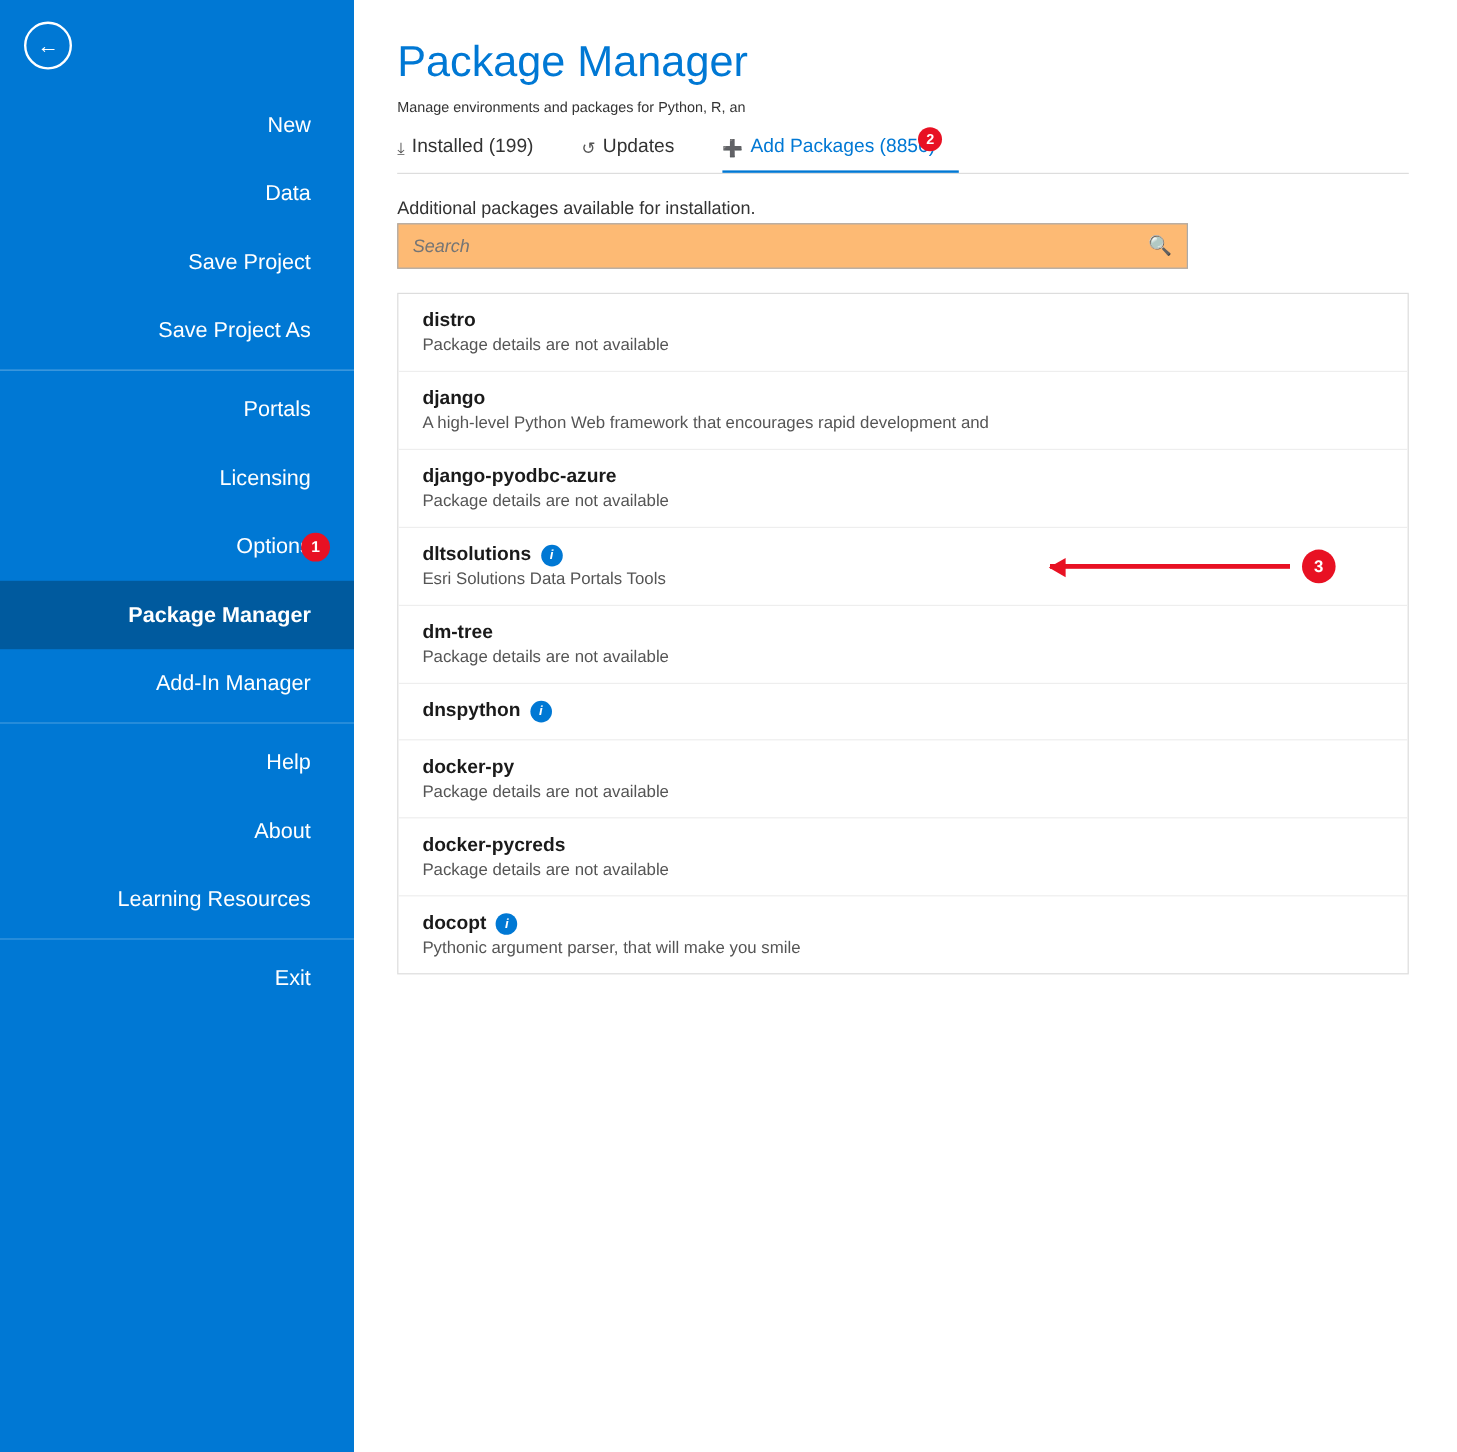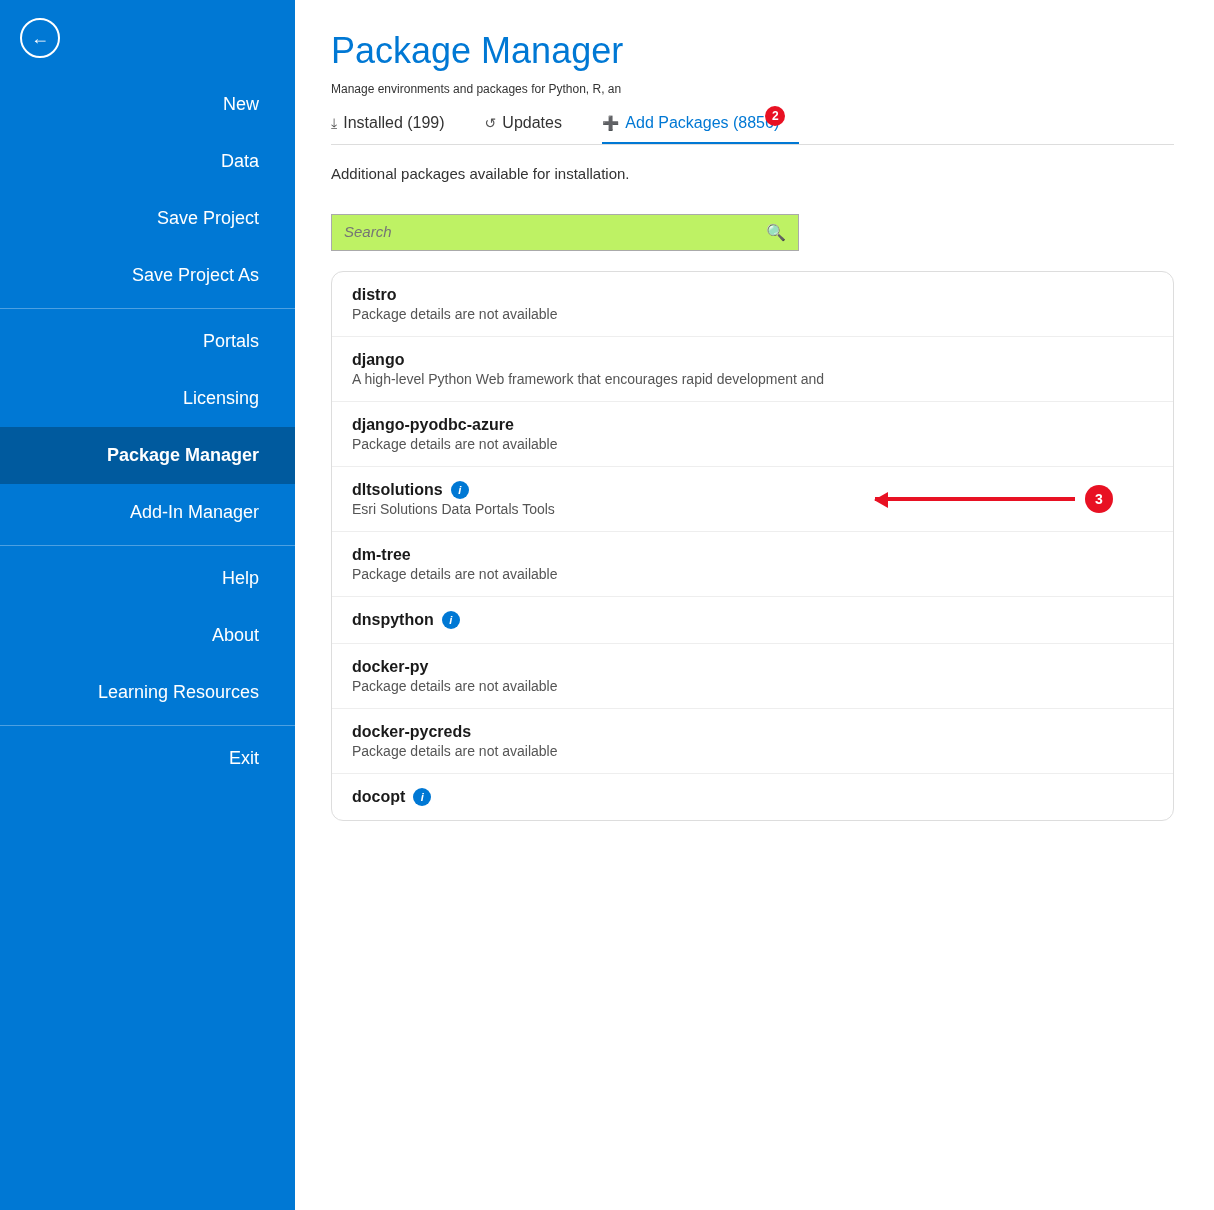--- a/index.html
+++ b/index.html
@@ -137,32 +137,32 @@
       justify-content: center;
     }
 
     .add-packages-tab {
       position: relative;
     }
 
     .description {
       font-size: 15px;
       color: #333;
-      margin-bottom: 32px;
+      margin-bottom: 4px;
     }
 
     
     .search-container {
       display: flex;
-      align-items: flex-start;
+      align-items: center;
       border: 1px solid #aaa;
-      width: 468px;
+      width: 659px;
       padding: 8px 12px;
       margin-bottom: 20px;
-      background: #bef264;
+      background: #fdba74;
     }
     .search-input {
       flex: 1;
       border: none;
       outline: none;
       font-size: 15px;
       font-style: italic;
       color: #666;
       background: transparent;
     }
@@ -170,21 +170,21 @@
       font-size: 16px;
       color: #333;
       cursor: pointer;
       background: none;
       border: none;
     }
 
     
     .package-list {
       border: 1px solid #ddd;
-      border-radius: 12px;
+      border-radius: 0;
     }
     .package-item {
       padding: 14px 20px;
       border-bottom: 1px solid #eee;
       cursor: pointer;
       position: relative;
     }
     .package-item:last-child { border-bottom: none; }
     .package-name {
       font-size: 16px;
@@ -263,20 +263,21 @@
   <div class="sidebar-back-btn">
     <div class="back-circle">←</div>
   </div>
 <button class="sidebar-item">New</button>
     <button class="sidebar-item">Data</button>
     <button class="sidebar-item">Save Project</button>
     <button class="sidebar-item">Save Project As</button>
     <hr class="sidebar-divider">
     <button class="sidebar-item">Portals</button>
     <button class="sidebar-item">Licensing</button>
+    <button class="sidebar-item">Options<span class="badge-red">1</span></button>
     <button class="sidebar-item active">Package Manager</button>
     <button class="sidebar-item">Add-In Manager</button>
     <hr class="sidebar-divider">
     <button class="sidebar-item">Help</button>
     <button class="sidebar-item">About</button>
     <button class="sidebar-item">Learning Resources</button>
     <hr class="sidebar-divider">
     <button class="sidebar-item">Exit</button>
   </div>
 
@@ -340,15 +341,16 @@
       <div class="package-item">
         <div class="package-name">docker-py</div>
         <div class="package-desc">Package details are not available</div>
       </div>
       <div class="package-item">
         <div class="package-name">docker-pycreds</div>
         <div class="package-desc">Package details are not available</div>
       </div>
       <div class="package-item">
         <div class="package-name">docopt<span class="info-icon">i</span></div>
+        <div class="package-desc">Pythonic argument parser, that will make you smile</div>
       </div>
     </div>
 </div>
 
 </body></html>

